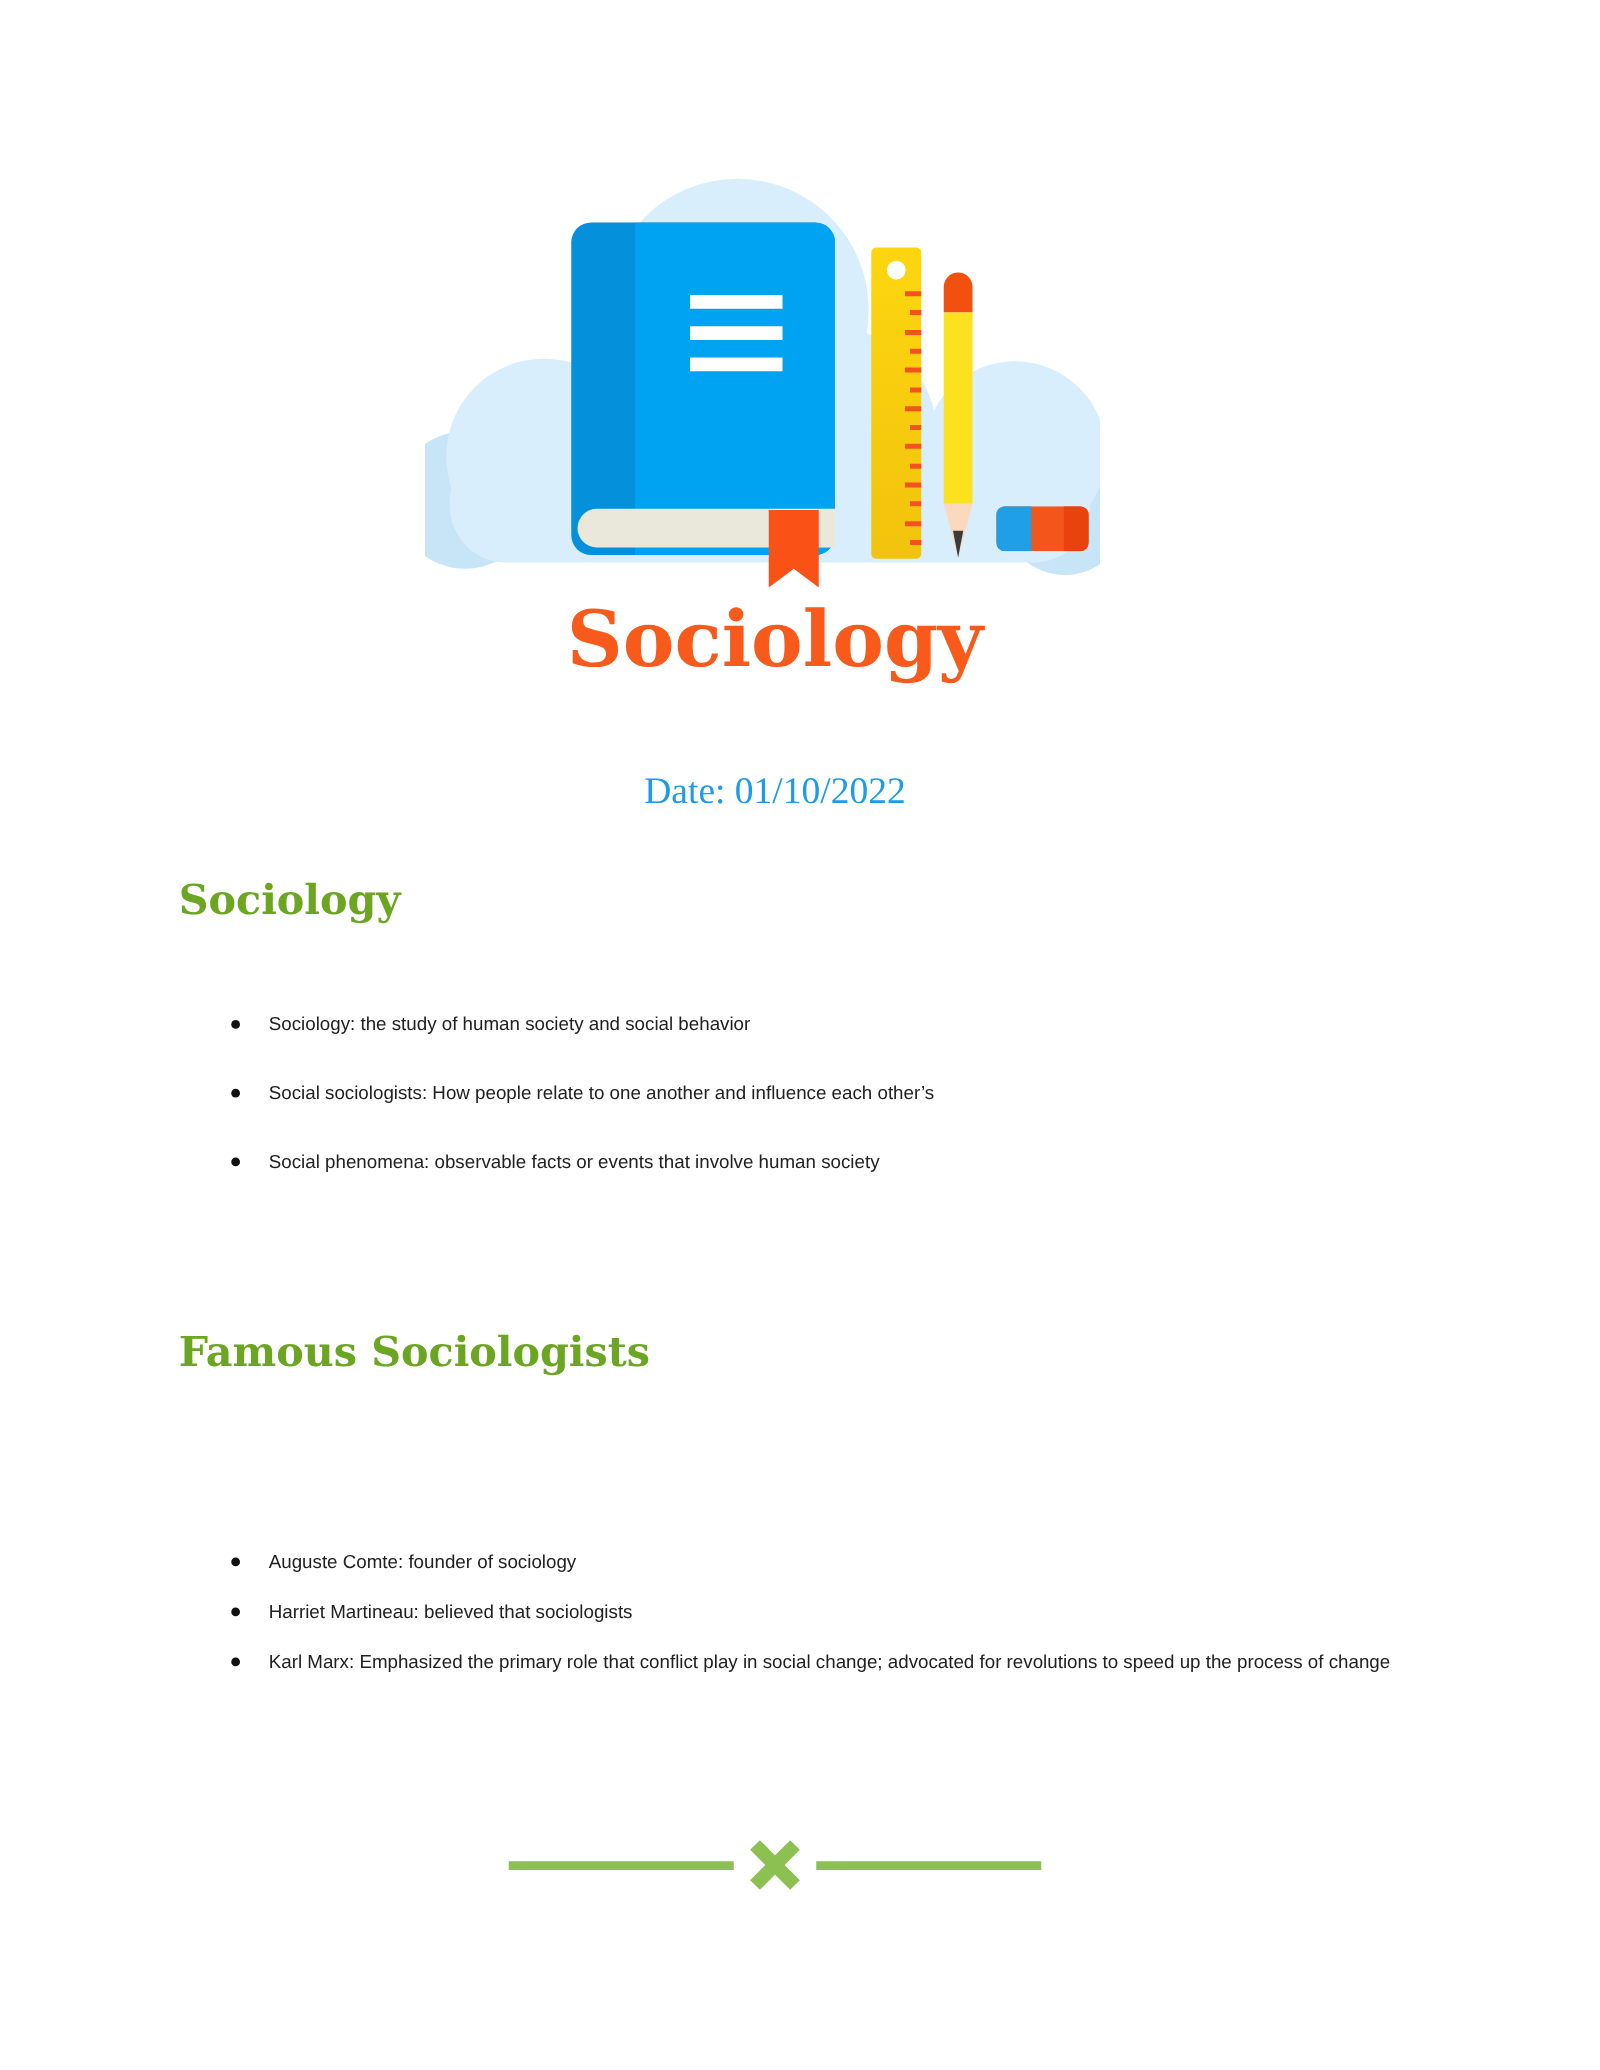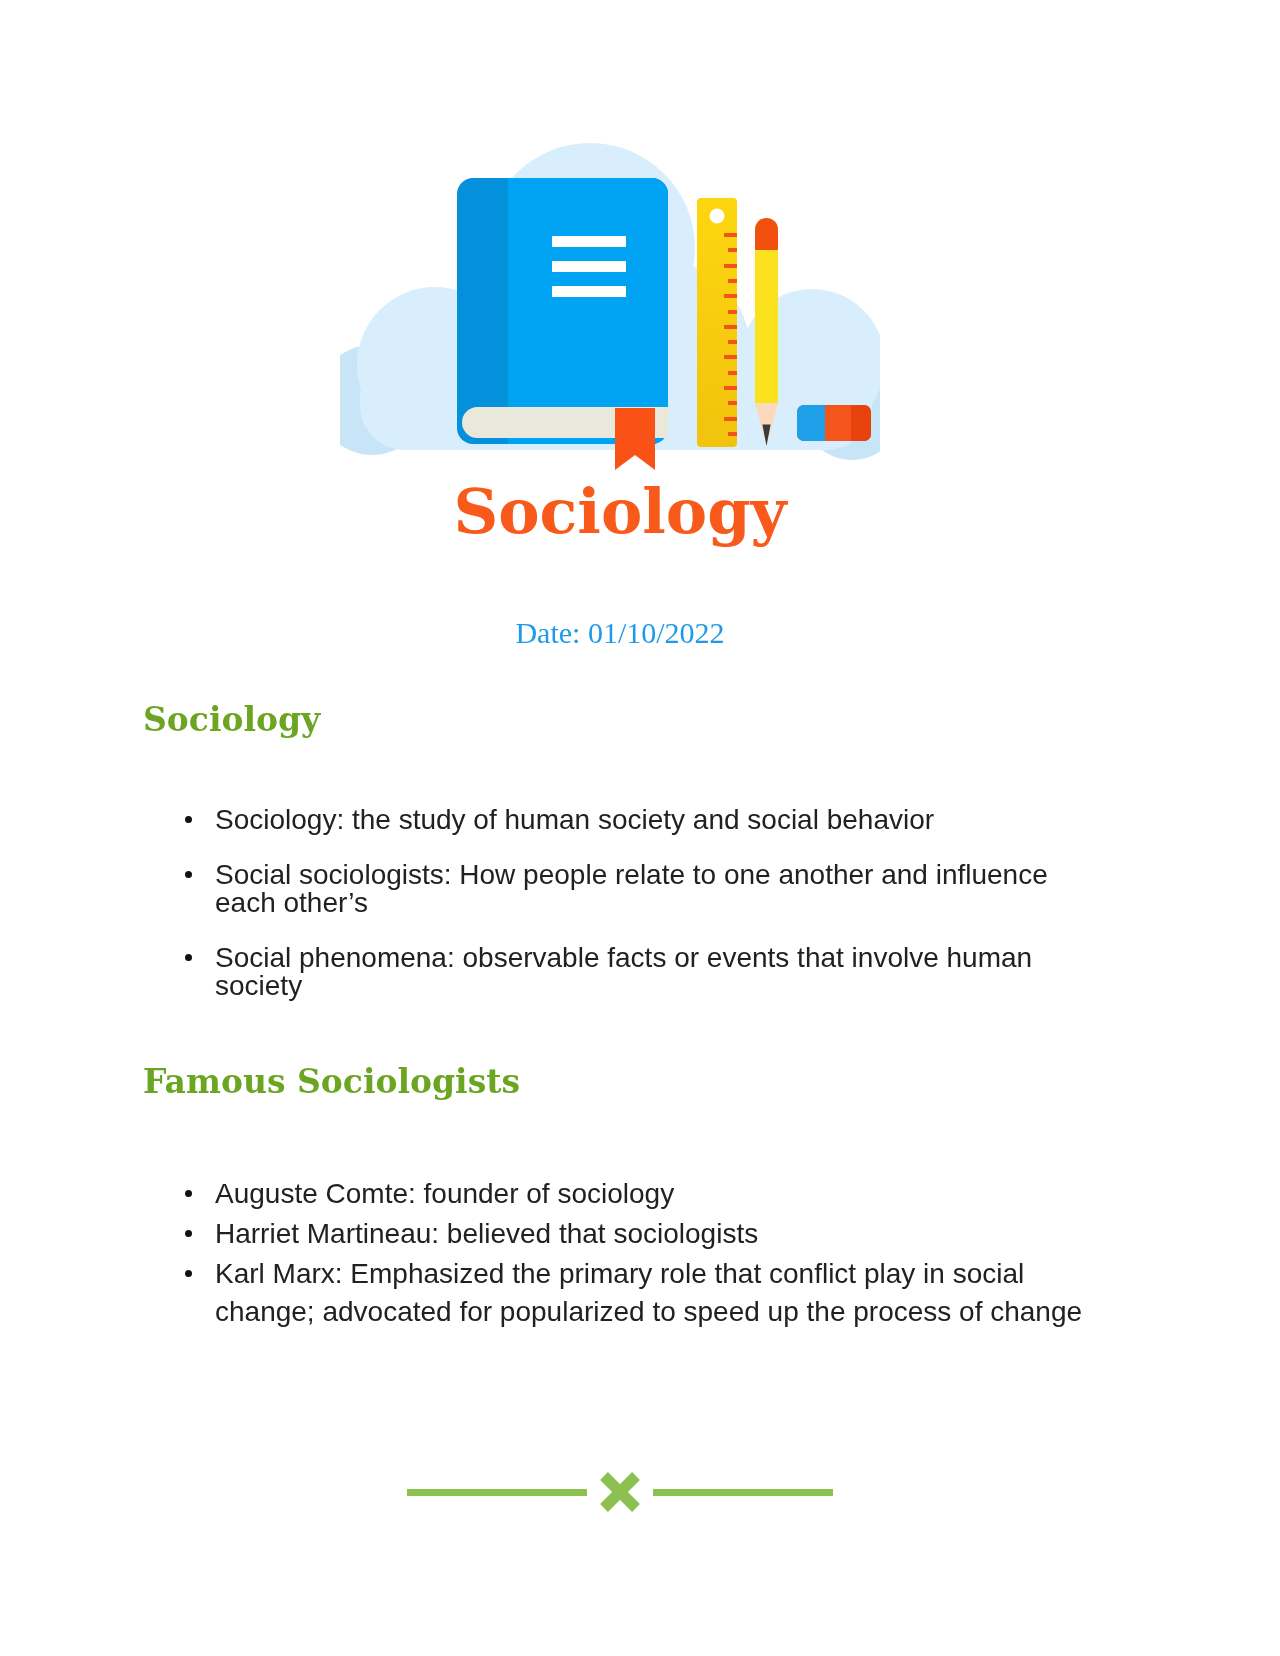--- a/index.html
+++ b/index.html
@@ -36,33 +36,33 @@
     font-size:33px;
     color:#6CA522;
   }
   .h2-1 { top:700px; }
   .h2-2 { top:1062px; }
 
   .bullet-list { position:absolute; left:143px; list-style:none; padding-left:42px; }
   .bullet-list li {
     position:relative;
     padding-left:30px;
-    font-size:28px;
+    font-size:15px;
     max-width:900px;
   }
   .bullet-list li::before {
     content:"";
     position:absolute; left:0;
     width:7px; height:7px; border-radius:50%;
     background:#111;
   }
   .list-1 { top:806px; }
   .list-1 li { line-height:28px; margin-bottom:27px; }
   .list-1 li::before { top:10px; }
-  .list-2 { top:1175px; }
+  .list-2 { top:1231px; }
   .list-2 li { line-height:38px; margin-bottom:2px; max-width:930px; }
   .list-2 li::before { top:15px; }
 
   .divider {
     position:absolute; top:1468px; left:407px;
     display:flex; align-items:center; gap:9px;
   }
   .divider .line { width:180px; height:7px; background:#8CC152; }
   .divider svg { display:block; }
 </style>
@@ -148,21 +148,21 @@
 <ul class="bullet-list list-1">
   <li>Sociology: the study of human society and social behavior</li>
   <li>Social sociologists: How people relate to one another and influence each other’s</li>
   <li>Social phenomena: observable facts or events that involve human society</li>
 </ul>
 
 <h2 class="section-heading h2-2">Famous Sociologists</h2>
 <ul class="bullet-list list-2">
   <li>Auguste Comte: founder of sociology</li>
   <li>Harriet Martineau: believed that sociologists</li>
-  <li>Karl Marx: Emphasized the primary role that conflict play in social change; advocated for popularized to speed up the process of change</li>
+  <li>Karl Marx: Emphasized the primary role that conflict play in social change; advocated for revolutions to speed up the process of change</li>
 </ul>
 
 <div class="divider">
   <span class="line"></span>
   <svg width="48" height="48" viewBox="0 0 48 48" xmlns="http://www.w3.org/2000/svg" aria-hidden="true">
     <line x1="8" y1="8" x2="40" y2="40" stroke="#8CC152" stroke-width="11"></line>
     <line x1="40" y1="8" x2="8" y2="40" stroke="#8CC152" stroke-width="11"></line>
   </svg>
   <span class="line"></span>
 </div>

